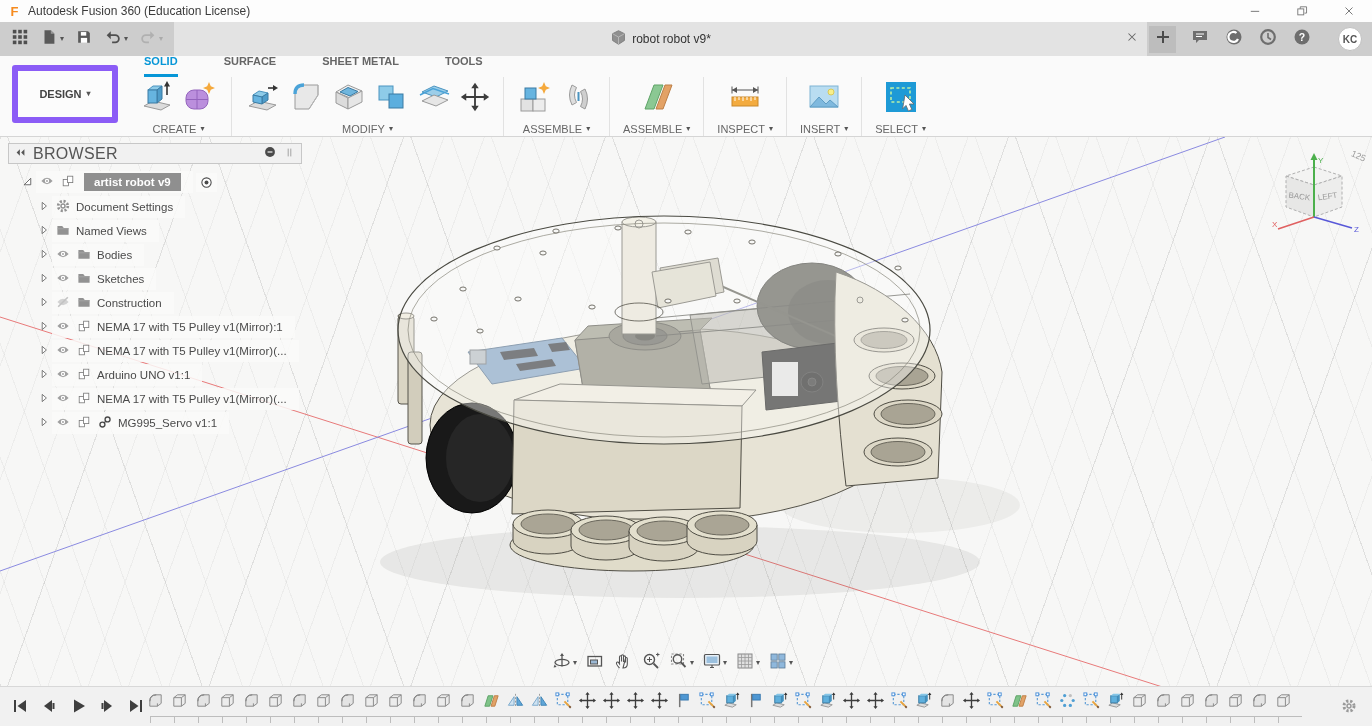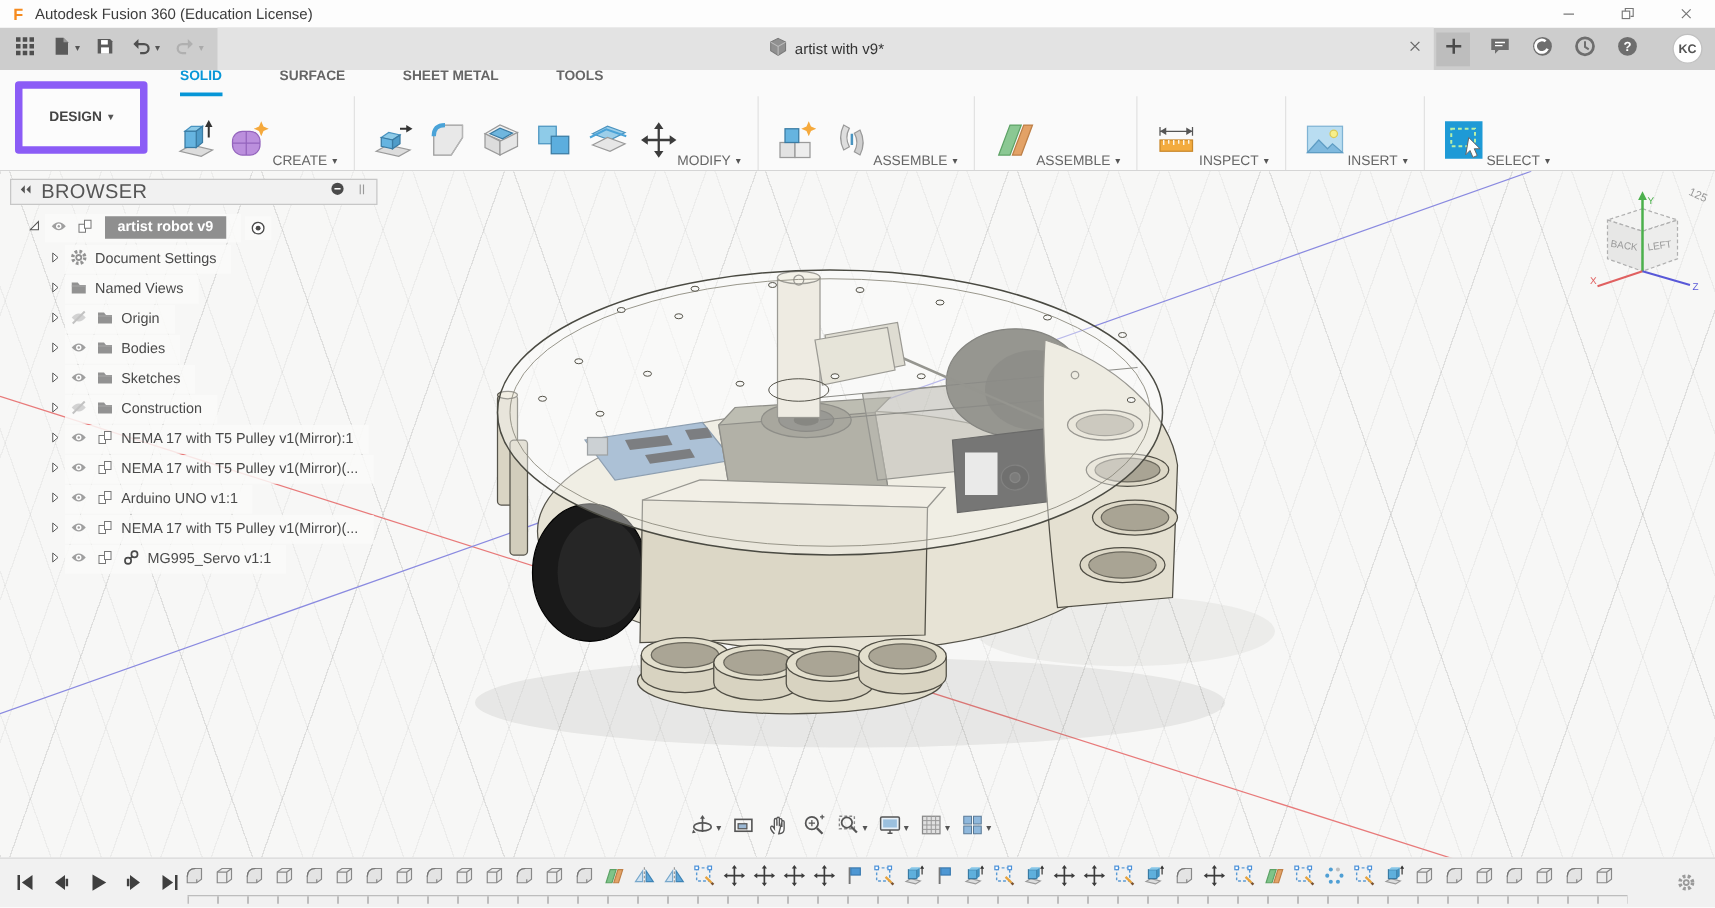--- a/index.html
+++ b/index.html
@@ -24,21 +24,21 @@
   .avatar{width:24px;height:24px;border-radius:50%;background:#fff;border:1px solid #c0c0c0;font-size:10px;font-weight:bold;color:#555;display:flex;align-items:center;justify-content:center;margin-left:16px;}
 
   
   .ribbon{height:81px;background:#fafafa;border-bottom:1px solid #d5d5d5;display:flex;}
   .design-box{width:106px;height:58px;margin:9px 8px 0 12px;border:6px solid #8b5cf6;border-radius:3px;display:flex;align-items:center;justify-content:center;font-size:11px;font-weight:bold;color:#444;gap:5px;background:#fcfcfc;}
   .ribbon-main{flex:1;display:flex;flex-direction:column;}
   .ribbon-tabs{display:flex;height:21px;align-items:flex-end;padding-left:18px;}
   .rtab{margin-right:46px;font-size:11px;font-weight:bold;color:#666;padding-bottom:7px;border-bottom:3px solid transparent;}
   .rtab.active{color:#0696d7;border-bottom-color:#0696d7;}
   .ribbon-groups{display:flex;flex:1;}
-  .rgroup{display:flex;flex-direction:row;align-items:flex-end;padding:0 13px;}
+  .rgroup{display:flex;flex-direction:column;align-items:center;padding:0 13px;}
   .rgroup + .rgroup{border-left:1px solid #e2e2e2;}
   .ricons{display:flex;align-items:center;gap:7px;height:44px;}
   .rlabel{font-size:11px;color:#666;display:flex;gap:4px;align-items:center;height:15px;}
 
   
   .viewport{position:relative;height:549px;background-color:#f7f7f6;
     background-image:
       repeating-linear-gradient(109.5deg, rgba(60,60,60,.055) 0 1px, transparent 1px 38px),
       repeating-linear-gradient(70.5deg,  rgba(60,60,60,.055) 0 1px, transparent 1px 38px),
       repeating-linear-gradient(109.5deg, rgba(60,60,60,.075) 0 1px, transparent 1px 190px),
@@ -145,21 +145,21 @@
             <path d="M12.5 3.5L17 8l-4.5 4.5z" fill="#b0b0b0"></path>
           </svg></span>
         <span class="caret dis">▾</span>
       </span>
     </div>
   <div class="doc-tab">
     <span id="doc-cube"><svg width="17" height="17" viewBox="0 0 20 20">
           <path d="M10 2l7 3.5v8L10 18l-7-4.5v-8z" fill="#909090" stroke="#787878"></path>
           <path d="M3 5.5l7 4 7-4M10 9.5V18" fill="none" stroke="#bdbdbd"></path>
         </svg></span>
-    <span>artist with v9*</span>
+    <span>robot robot v9*</span>
     <span class="doc-close" id="doc-close"><svg width="14" height="14" viewBox="0 0 20 20">
           <path d="M5 5l10 10M15 5L5 15" stroke="#666" stroke-width="1.5"></path>
         </svg></span>
   </div>
   <div class="qat-right" id="qat-right">
       <span class="plusbtn">
         <span><svg width="20" height="20" viewBox="0 0 20 20">
             <path d="M10 4v12M4 10h12" stroke="#4a4a4a" stroke-width="2"></path>
           </svg></span>
       </span>
@@ -536,36 +536,20 @@
               </svg></span>
             <span>Named Views</span>
           </span>
         </div>
         <div class="trow">
           <span><svg width="12" height="12" viewBox="0 0 20 20">
               <path d="M7 4l7 6-7 6z" fill="#fff" stroke="#555" stroke-width="1.3"></path>
             </svg></span>
           <span class="chip">
             <span><svg width="16" height="16" viewBox="0 0 20 20">
-                <path d="M3 10q7-8 14 0q-7 8-14 0z" fill="#d2d2d2"></path>
-                <path d="M4 16L16 4" stroke="#c2c2c2" stroke-width="2"></path>
-              </svg></span>
-            <span><svg width="16" height="16" viewBox="0 0 20 20">
-                <path d="M3 5h6l2 2.5h6V16H3z" fill="#929292"></path>
-                <path d="M3 8.5h14" stroke="#a8a8a8"></path>
-              </svg></span>
-            <span>Origin</span>
-          </span>
-        </div>
-        <div class="trow">
-          <span><svg width="12" height="12" viewBox="0 0 20 20">
-              <path d="M7 4l7 6-7 6z" fill="#fff" stroke="#555" stroke-width="1.3"></path>
-            </svg></span>
-          <span class="chip">
-            <span><svg width="16" height="16" viewBox="0 0 20 20">
                 <path d="M3 10q7-8 14 0q-7 8-14 0z" fill="#9f9f9f"></path>
                 <circle cx="10" cy="10" r="2.7" fill="#fff"></circle>
                 <circle cx="10" cy="10" r="1.2" fill="#9f9f9f"></circle>
               </svg></span>
             <span><svg width="16" height="16" viewBox="0 0 20 20">
                 <path d="M3 5h6l2 2.5h6V16H3z" fill="#929292"></path>
                 <path d="M3 8.5h14" stroke="#a8a8a8"></path>
               </svg></span>
             <span>Bodies</span>
           </span>

